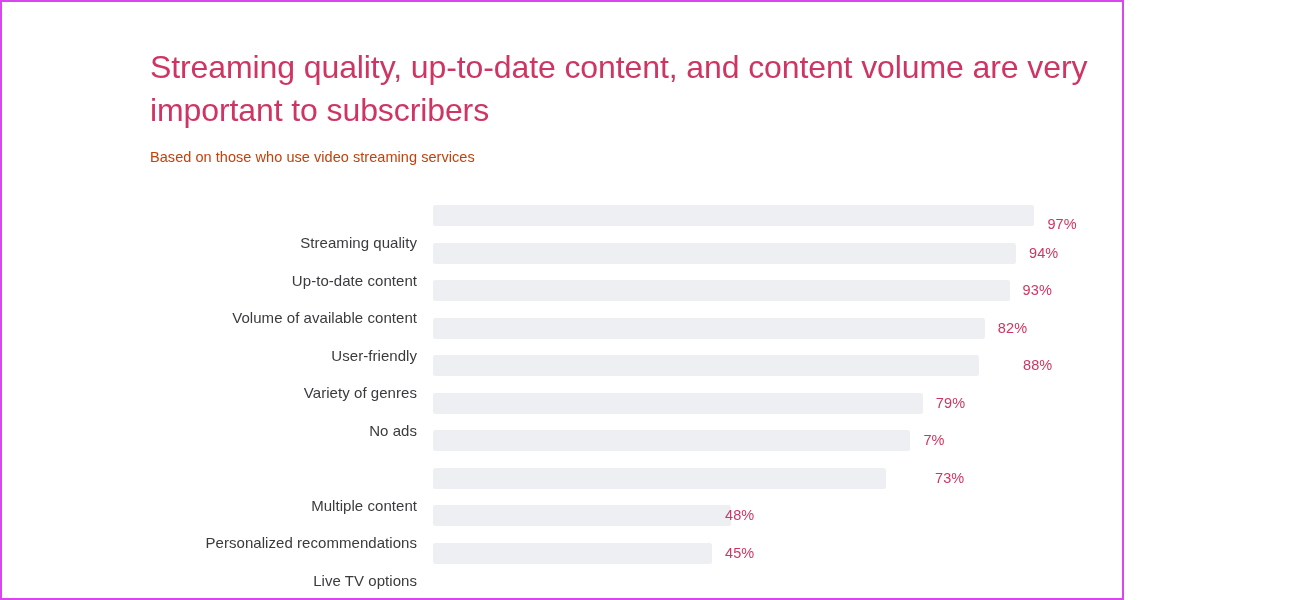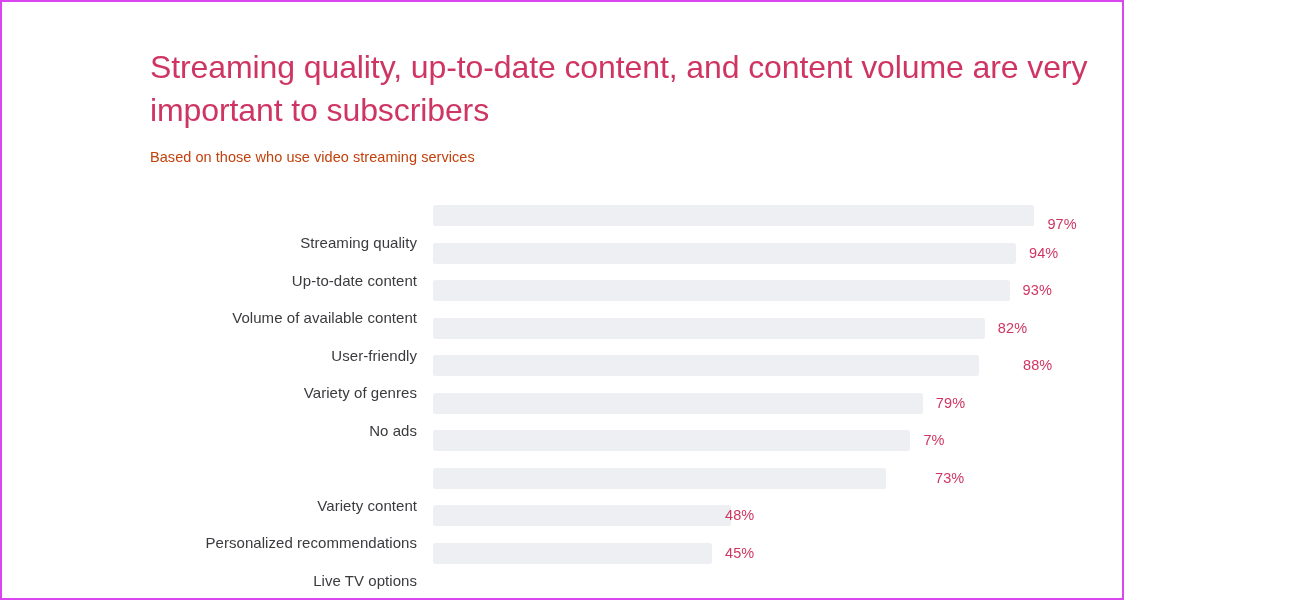--- a/index.html
+++ b/index.html
@@ -149,21 +149,21 @@
         </div>
         <div class="value-label" style="left: 933.8px;">79%</div>
       </div>
       <div class="row">
         <div class="bar-wrap">
           <div class="bar" style="width: 477.4px;"></div>
         </div>
         <div class="value-label" style="left: 921.4px;">7%</div>
       </div>
       <div class="row">
-        <div class="cat-label">Variety content</div>
+        <div class="cat-label">Multiple content</div>
         <div class="bar-wrap">
           <div class="bar" style="width: 452.6px;"></div>
         </div>
         <div class="value-label" style="left: 933px;">73%</div>
       </div>
       <div class="row">
         <div class="cat-label">Personalized recommendations</div>
         <div class="bar-wrap">
           <div class="bar" style="width: 297.6px;"></div>
         </div>

